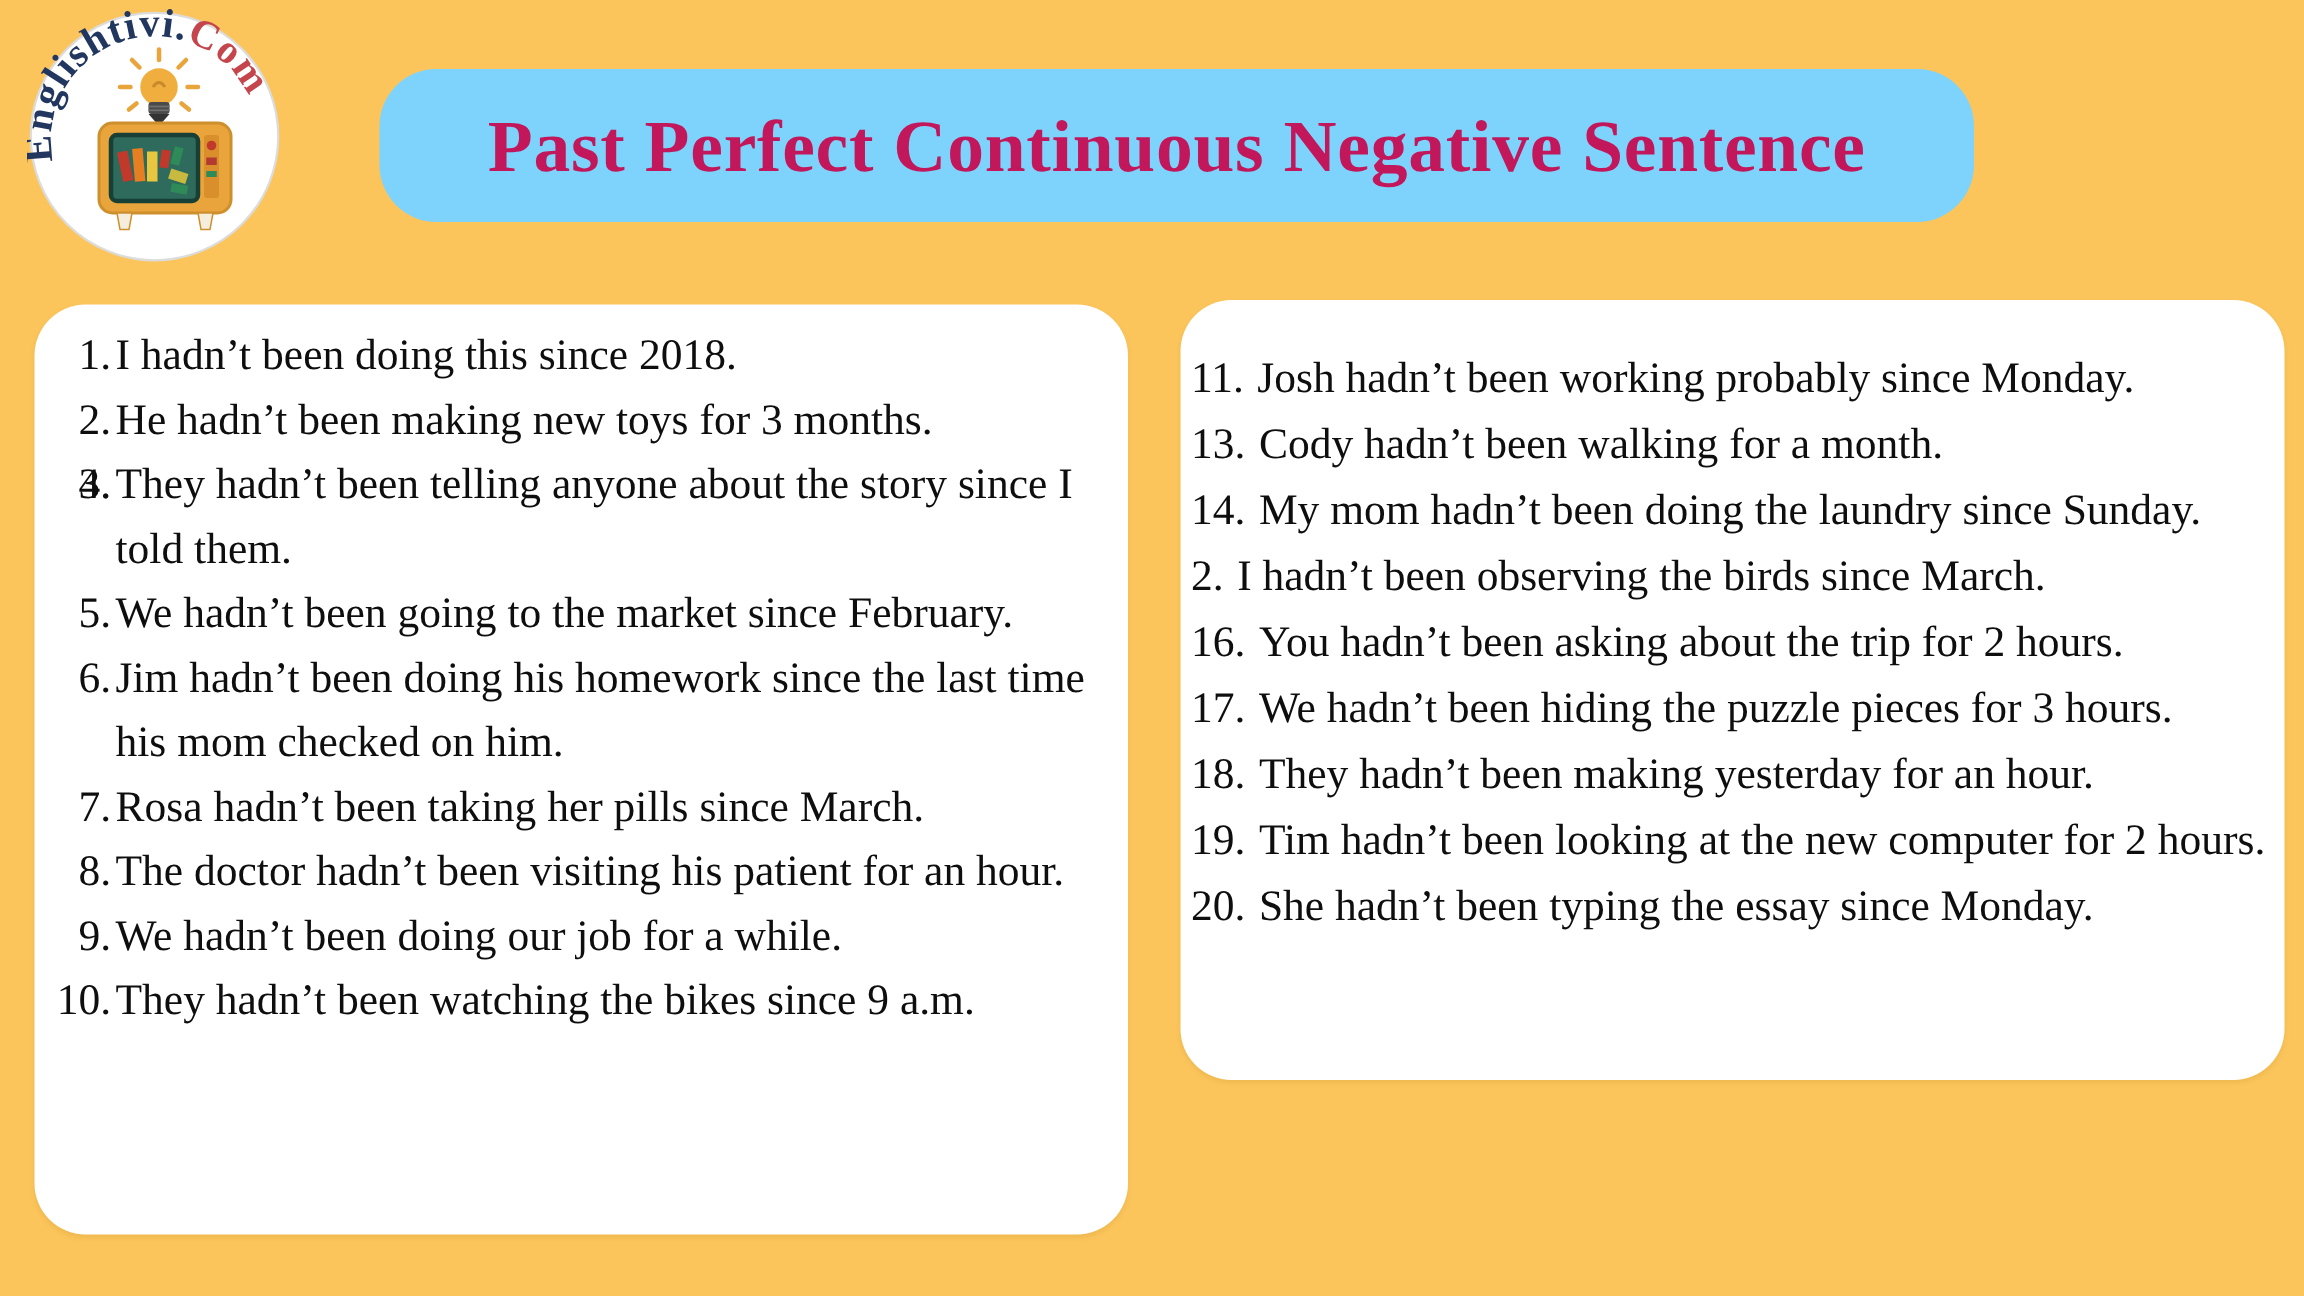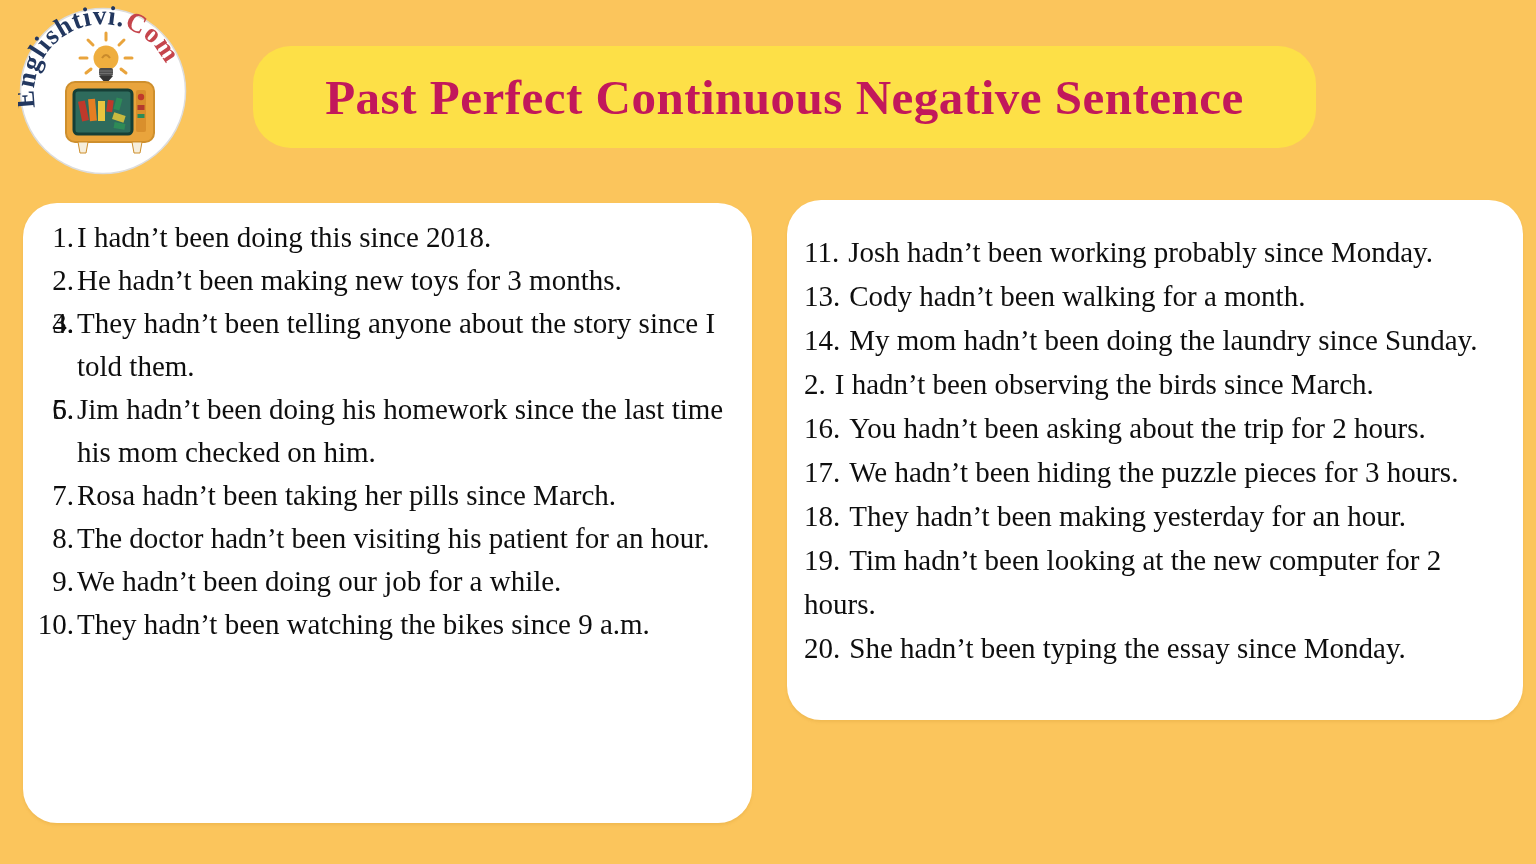--- a/index.html
+++ b/index.html
@@ -12,21 +12,21 @@
   }
   .stage { position: absolute; inset: 0; }
 
   
   .logo { position: absolute; left: 18px; top: 6px; width: 170px; height: 170px; }
 
   
   .header-box {
     position: absolute; left: 253px; top: 46px;
     width: 1063px; height: 102px;
-    background: #fde047; border-radius: 38px;
+    background: #7dd3fc; border-radius: 38px;
     display: flex; align-items: center; justify-content: center;
   }
   .page-title {
     margin: 0;
     font-family: "Liberation Serif", serif;
     font-weight: bold;
     font-size: 49px;
     color: #C2185B;
     letter-spacing: 0.5px;
     white-space: nowrap;
@@ -42,21 +42,21 @@
     font-size: 29px;
     box-shadow: 0 2px 3px rgba(180,120,20,0.15);
   }
   .panel-left {
     left: 23px; top: 203px; width: 729px; height: 620px;
     padding: 13px 12px 0 10px;
     line-height: 43px;
   }
   .panel-right {
     left: 787px; top: 200px; width: 736px; height: 520px;
-    padding: 30px 12px 0 17px;
+    padding: 30px 12px 0 7px;
     line-height: 44px;
   }
 
   .l-item { position: relative; margin: 0; padding-left: 44px; }
   .l-num {
     position: absolute; left: 0; top: 0;
     width: 41px; text-align: right;
   }
   .r-item { margin: 0; }
   .r-num { margin-right: 9px; }
@@ -128,21 +128,21 @@
     <div>
 
         <p class="l-item"><span class="l-num">1.</span><span class="l-text">I hadn’t been doing this since 2018.</span></p>
 
         <p class="l-item"><span class="l-num">2.</span><span class="l-text">He hadn’t been making new toys for 3 months.</span></p>
 
         <p class="l-item"><span class="l-num">3.</span></p>
 
         <p class="l-item"><span class="l-num">4.</span><span class="l-text">They hadn’t been telling anyone about the story since I told them.</span></p>
 
-        <p class="l-item"><span class="l-num">5.</span></p>
+        <p class="l-item"><span class="l-num">5.</span><span class="l-text">We hadn’t been going to the market since February.</span></p>
 
         <p class="l-item"><span class="l-num">6.</span><span class="l-text">Jim hadn’t been doing his homework since the last time his mom checked on him.</span></p>
 
         <p class="l-item"><span class="l-num">7.</span><span class="l-text">Rosa hadn’t been taking her pills since March.</span></p>
 
         <p class="l-item"><span class="l-num">8.</span><span class="l-text">The doctor hadn’t been visiting his patient for an hour.</span></p>
 
         <p class="l-item"><span class="l-num">9.</span><span class="l-text">We hadn’t been doing our job for a while.</span></p>
 
         <p class="l-item"><span class="l-num">10.</span><span class="l-text">They hadn’t been watching the bikes since 9 a.m.</span></p>

